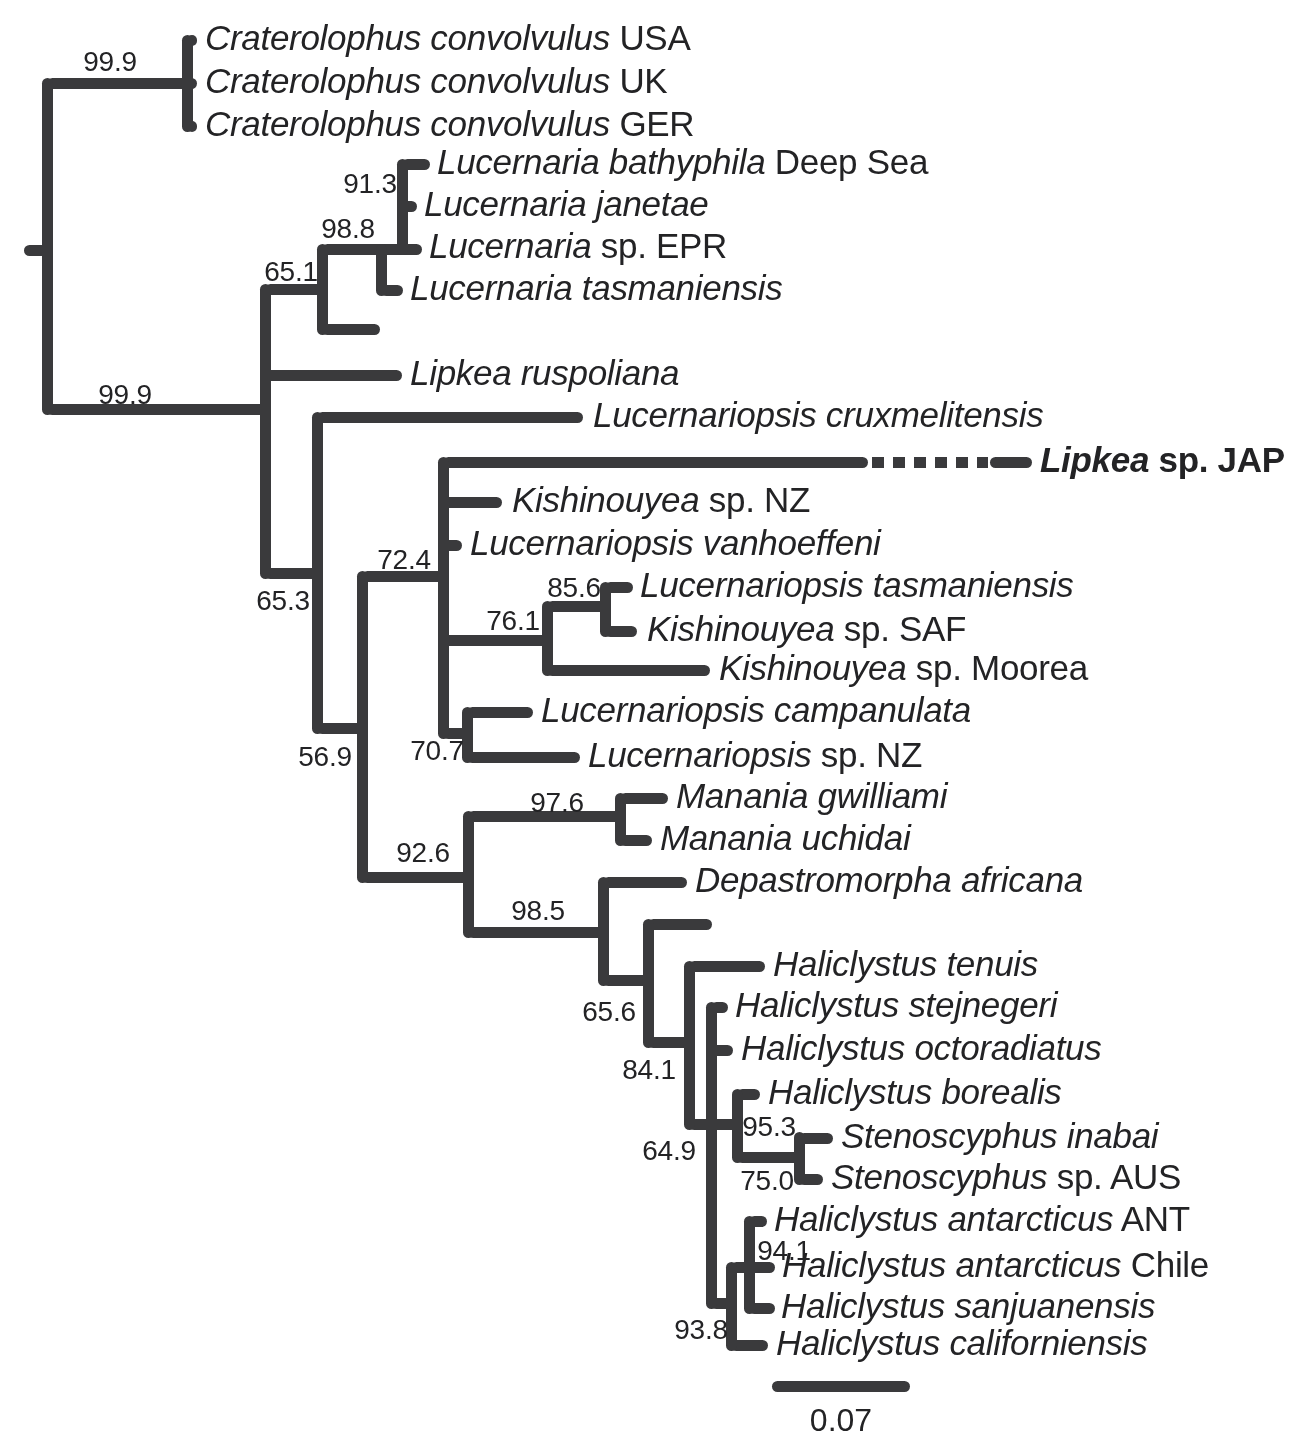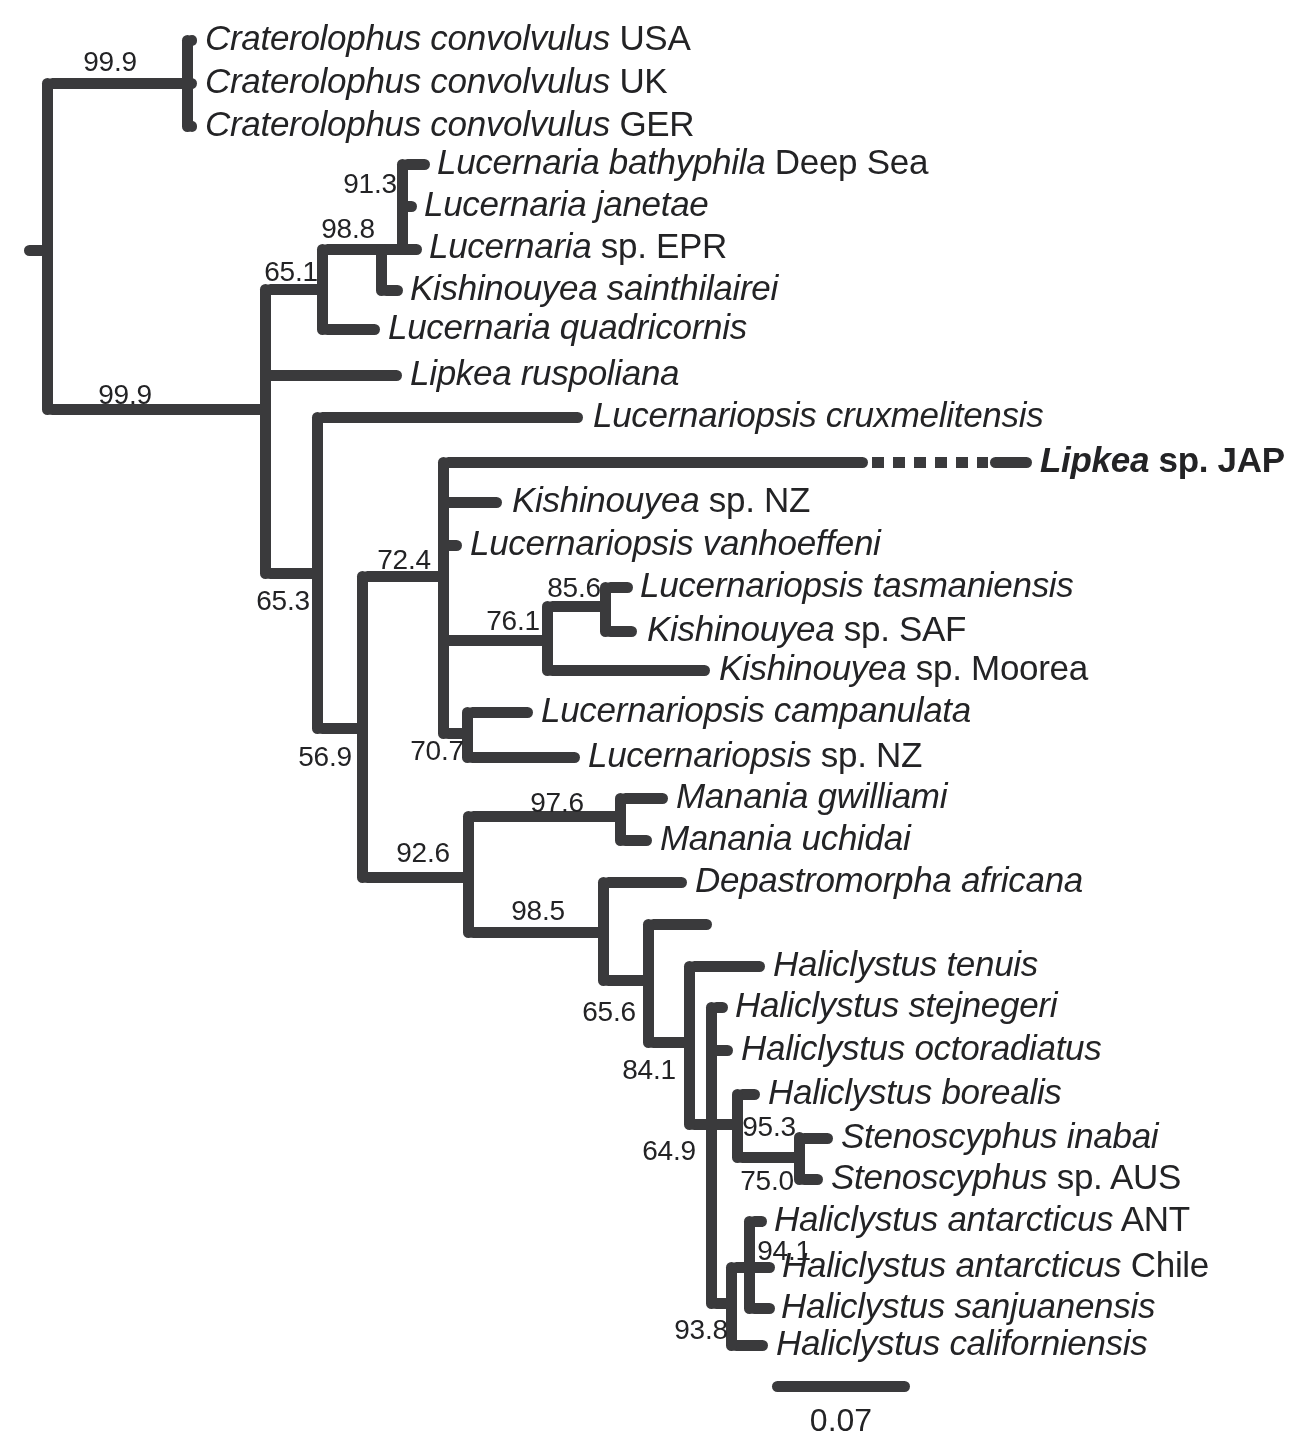--- a/index.html
+++ b/index.html
@@ -111,22 +111,21 @@
     <div class="seg" style="left: 794px; top: 1132px; width: 11px; height: 53px; background: rgb(58, 58, 60);"></div>
     <div class="seg" style="left: 726px; top: 1262px; width: 11px; height: 89px; background: rgb(58, 58, 60);"></div>
     <div class="seg" style="left: 744px; top: 1216px; width: 11px; height: 98px; background: rgb(58, 58, 60);"></div>
     <div class="seg-dash" style="left: 872px; top: 457px; width: 116px; height: 11px; background: repeating-linear-gradient(to right, rgb(58, 58, 60) 0px, rgb(58, 58, 60) 12px, transparent 12px, transparent 21px);"></div>
     <div class="taxon" style="left: 205px; top: 40px;"><span class="it">Craterolophus convolvulus</span><span class="rm"> USA</span></div>
     <div class="taxon" style="left: 205px; top: 83px;"><span class="it">Craterolophus convolvulus</span><span class="rm"> UK</span></div>
     <div class="taxon" style="left: 205px; top: 126px;"><span class="it">Craterolophus convolvulus</span><span class="rm"> GER</span></div>
     <div class="taxon" style="left: 437px; top: 164px;"><span class="it">Lucernaria bathyphila</span><span class="rm"> Deep Sea</span></div>
     <div class="taxon" style="left: 424px; top: 206px;"><span class="it">Lucernaria janetae</span><span class="rm"></span></div>
     <div class="taxon" style="left: 429px; top: 248px;"><span class="it">Lucernaria</span><span class="rm"> sp. EPR</span></div>
-    <div class="taxon" style="left: 410px; top: 290px;"><span class="it">Kishinouyea sainthilairei</span><span class="rm"></span></div>
-    <div class="taxon" style="left: 388px; top: 329px;"><span class="it">Lucernaria quadricornis</span><span class="rm"></span></div>
+    <div class="taxon" style="left: 410px; top: 290px;"><span class="it">Lucernaria tasmaniensis</span><span class="rm"></span></div>
     <div class="taxon" style="left: 410px; top: 375px;"><span class="it">Lipkea ruspoliana</span><span class="rm"></span></div>
     <div class="taxon" style="left: 593px; top: 417px;"><span class="it">Lucernariopsis cruxmelitensis</span><span class="rm"></span></div>
     <div class="taxon" style="left: 1040px; top: 462px; font-weight: bold;"><span class="it">Lipkea</span><span class="rm"> sp. JAP</span></div>
     <div class="taxon" style="left: 512px; top: 502px;"><span class="it">Kishinouyea</span><span class="rm"> sp. NZ</span></div>
     <div class="taxon" style="left: 470px; top: 545px;"><span class="it">Lucernariopsis vanhoeffeni</span><span class="rm"></span></div>
     <div class="taxon" style="left: 640px; top: 587px;"><span class="it">Lucernariopsis tasmaniensis</span><span class="rm"></span></div>
     <div class="taxon" style="left: 647px; top: 631px;"><span class="it">Kishinouyea</span><span class="rm"> sp. SAF</span></div>
     <div class="taxon" style="left: 719px; top: 670px;"><span class="it">Kishinouyea</span><span class="rm"> sp. Moorea</span></div>
     <div class="taxon" style="left: 541px; top: 712px;"><span class="it">Lucernariopsis campanulata</span><span class="rm"></span></div>
     <div class="taxon" style="left: 588px; top: 757px;"><span class="it">Lucernariopsis</span><span class="rm"> sp. NZ</span></div>

